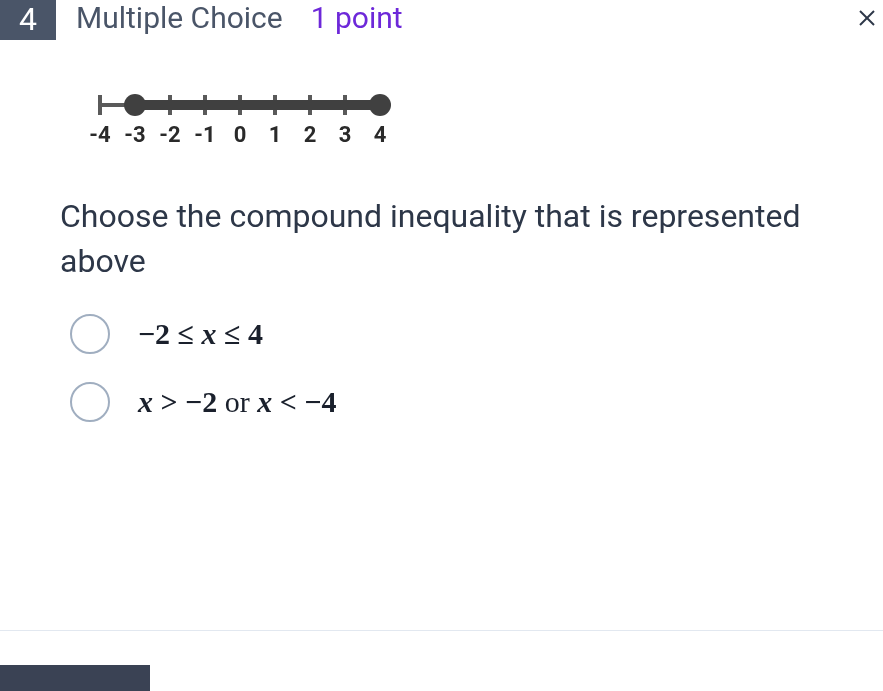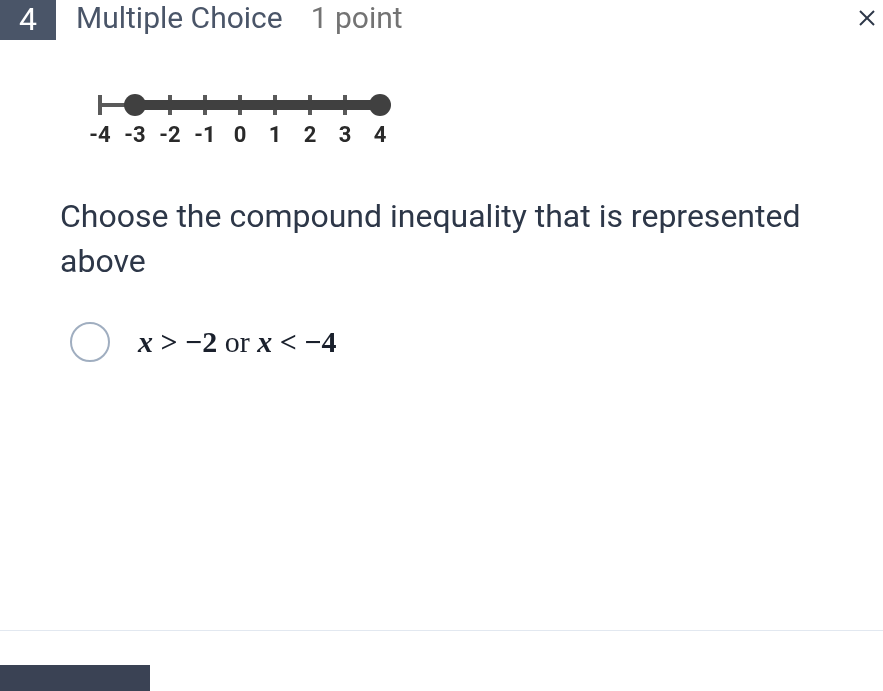--- a/index.html
+++ b/index.html
@@ -33,21 +33,21 @@
       padding-top: 0;
     }
     .question-type {
       color: #4a5568;
       font-size: 30px;
       font-weight: 400;
       padding-top: 0px;
       text-align: center;
     }
     .question-points {
-      color: #737373;
+      color: #6d28d9;
       font-size: 30px;
       font-weight: 400;
       padding-top: 0px;
       margin-left: 8px;
     }
     .close-icon {
       position: absolute;
       right: 0;
       top: 0;
       font-size: 28px;
@@ -59,21 +59,21 @@
       padding: 0 60px;
     }
     .number-line {
       margin: 40px 0 30px 20px;
     }
     .question-text {
       font-size: 32px;
       color: #2d3748;
       font-weight: 400;
       line-height: 1.4;
-      margin-bottom: 38px;
+      margin-bottom: 30px;
     }
     .options {
       display: flex;
       flex-direction: column;
       gap: 28px;
       margin-left: 10px;
     }
     .option {
       display: flex;
       align-items: center;
@@ -166,19 +166,23 @@
       <text x="265" y="62" font-size="22" font-weight="bold" text-anchor="middle" fill="#2a2a2a">3</text>
       <text x="300" y="62" font-size="22" font-weight="bold" text-anchor="middle" fill="#2a2a2a">4</text>
     </svg>
   </div>
 
   <div class="question-text">Choose the compound inequality that is represented above</div>
 
   <div class="options">
     <div class="option">
       <div class="radio-circle"></div>
+      <div class="option-text">−2 ≤ <span class="var">x</span> ≤ 4</div>
+    </div>
+    <div class="option">
+      <div class="radio-circle"></div>
       <div class="option-text"><span class="var">x</span> &gt; −2 <span class="or">or</span> <span class="var">x</span> &lt; −4</div>
     </div>
   </div>
 </div>
 
 <div class="divider"></div>
 <div class="footer-bar"></div>
 
 </body></html>

